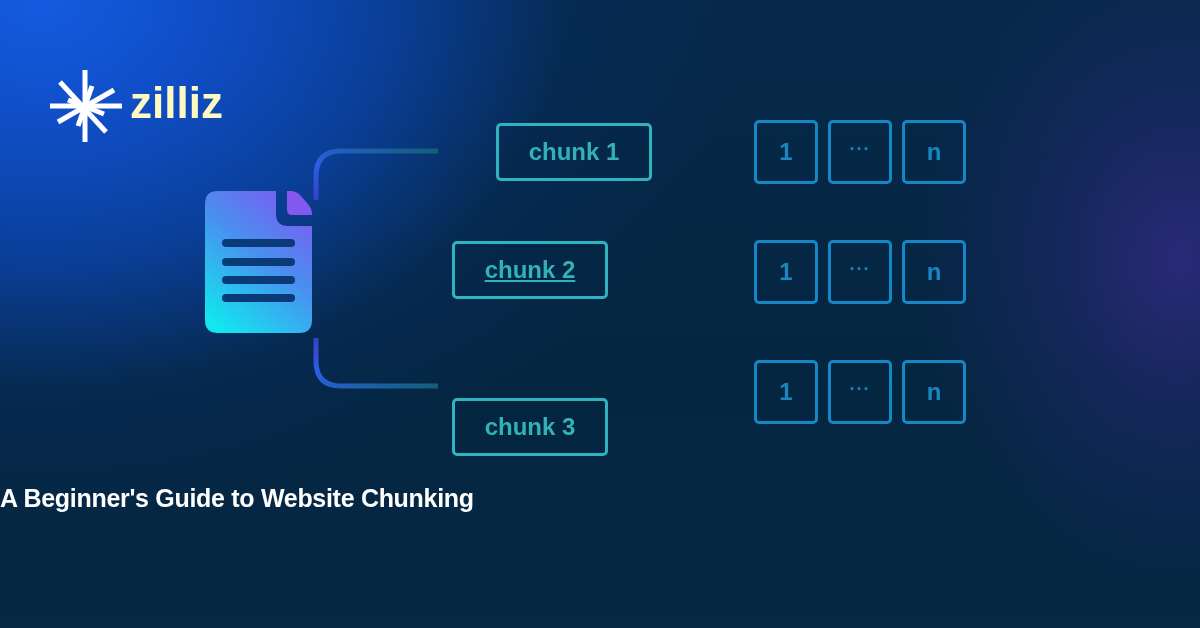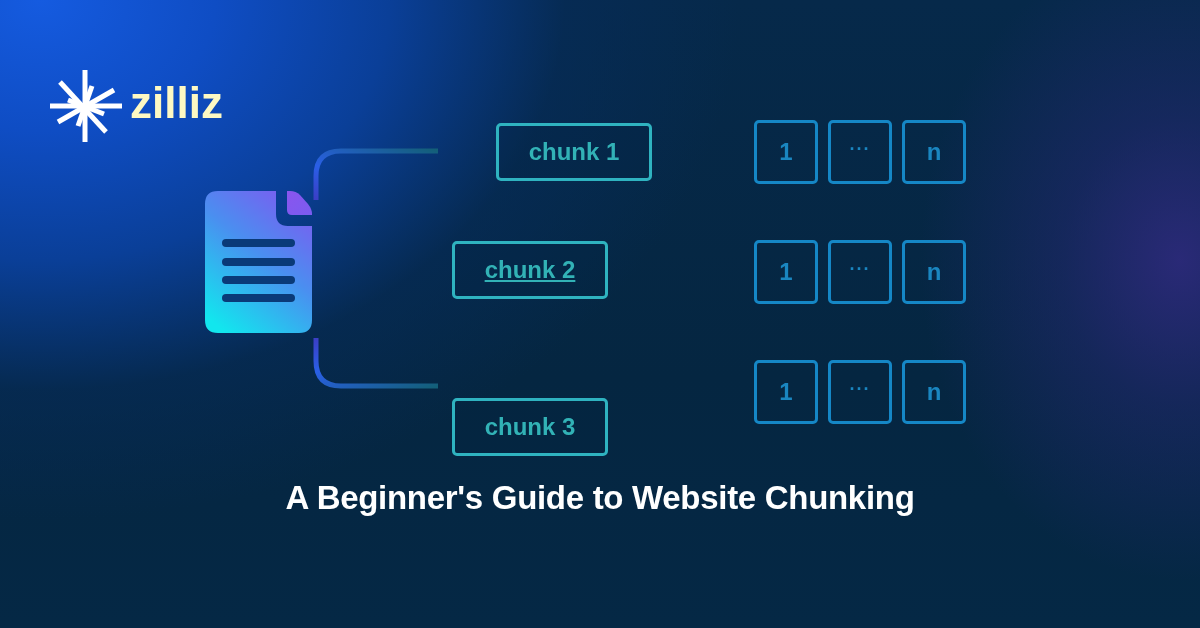--- a/index.html
+++ b/index.html
@@ -30,21 +30,21 @@
   }
   .vec {
     position: absolute; width: 64px; height: 64px;
     border: 3px solid #1587c6; border-radius: 5px; box-sizing: border-box;
     display: flex; align-items: center; justify-content: center;
     color: #1a86c0; font-size: 24px; font-weight: 700;
   }
   .vec.dots { font-size: 18px; letter-spacing: 1px; padding-bottom: 6px; }
   .title {
     position: absolute; left: 0; width: 1200px; top: 474px;
-    text-align: center; color: #ffffff; font-size: 33px; font-weight: 700;
+    text-align: left; color: #ffffff; font-size: 25px; font-weight: 700;
     line-height: 48px; letter-spacing: -0.3px;
   }
 </style>
 </head>
 <body>
 
 <div class="bg"></div>
 
 <div class="logo">
   <svg width="72" height="72" viewBox="0 0 72 72">

